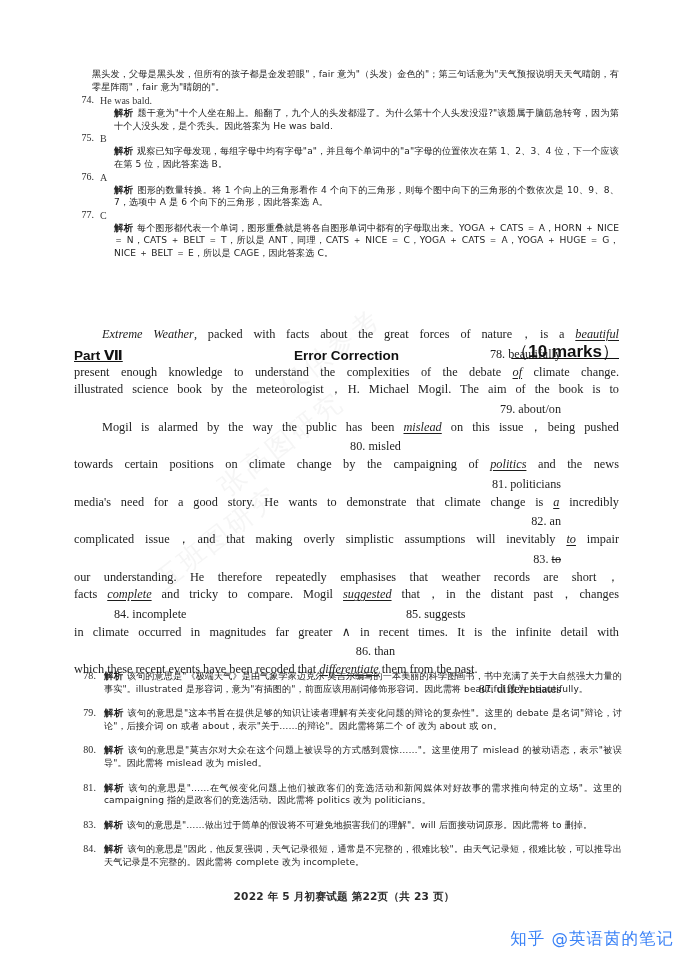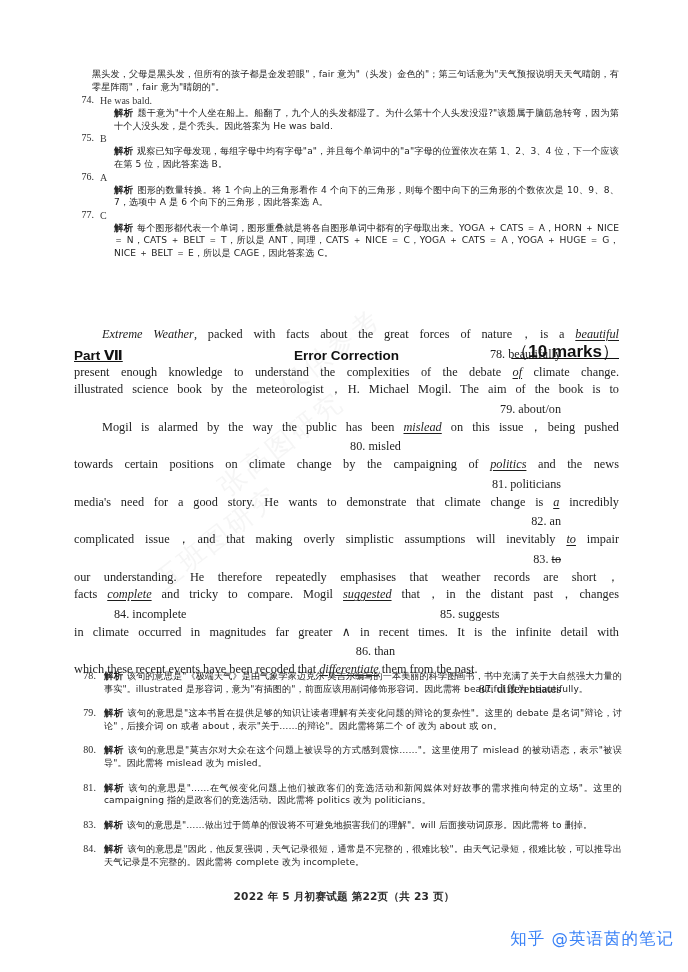--- a/index.html
+++ b/index.html
@@ -138,21 +138,20 @@
     color: #1d1d1d;
   }
   .ec-ans.mid {
     text-align: center;
     padding-right: 0;
     padding-left: 58px;
   }
   .ec-ans.split {
     display: flex;
     padding-right: 0;
-    gap: 34px;
   }
   .ec-ans.split .a1 { width: 250px; text-align: left; padding-left: 40px; }
   .ec-ans.split .a2 { flex: 1; text-align: left; padding-left: 42px; }
   .u { text-decoration: underline; text-underline-offset: 2px; font-style: italic; }
   .it { font-style: italic; }
   .strike { text-decoration: line-through; }
 
   
   #explanations {
     position: absolute;

